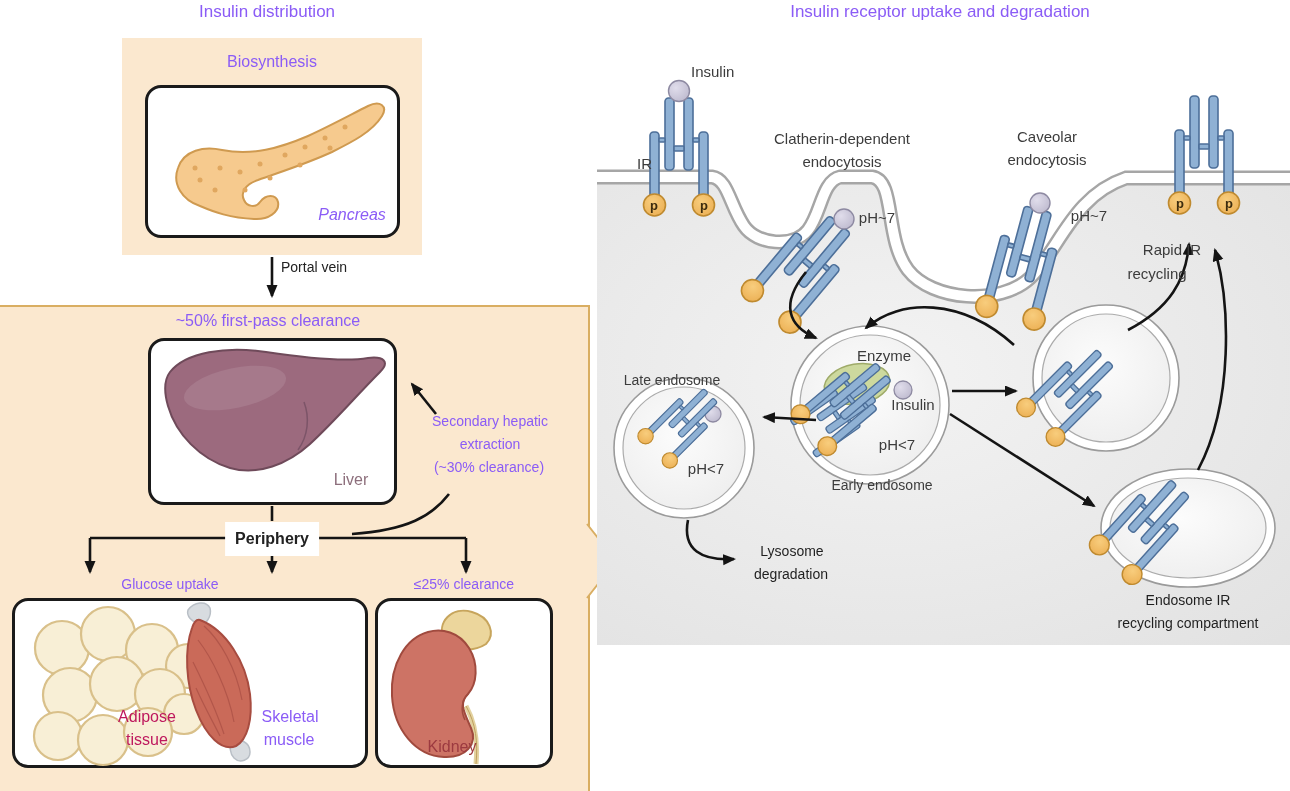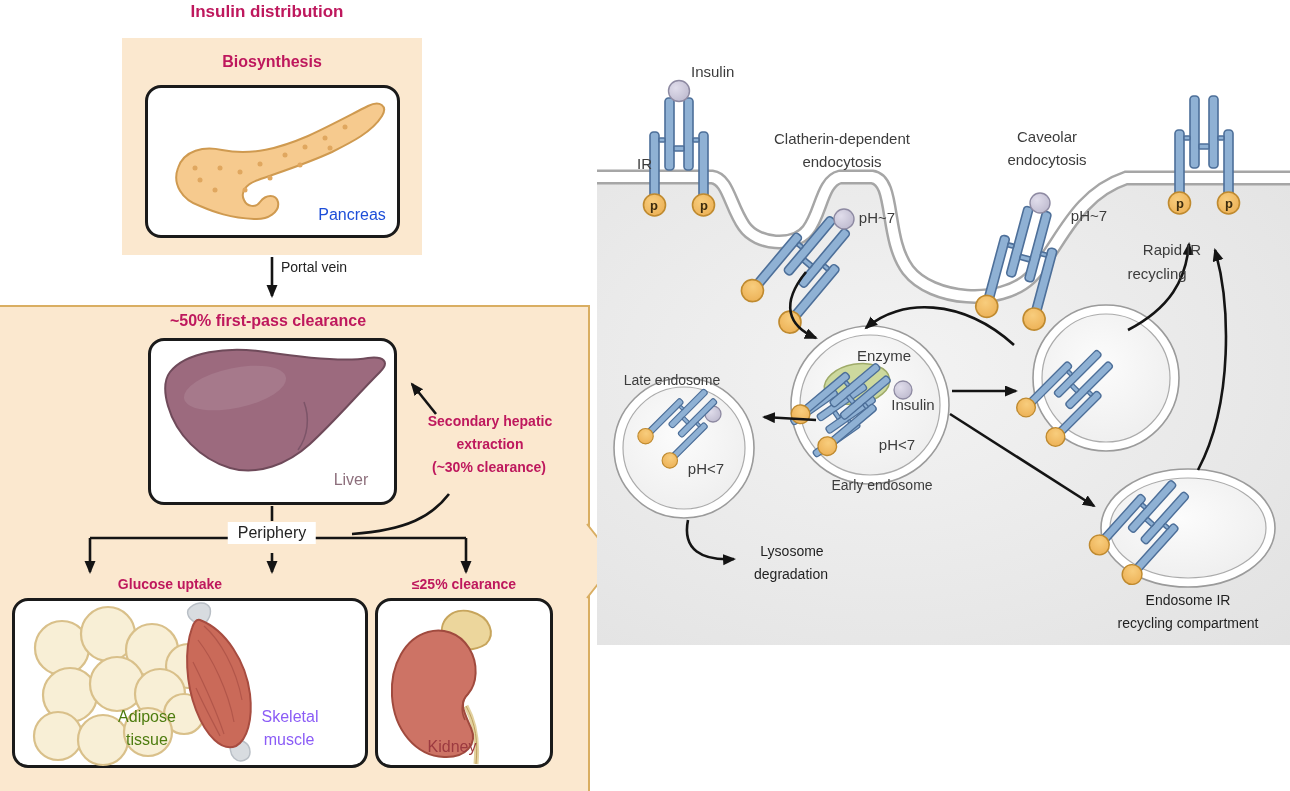--- a/index.html
+++ b/index.html
@@ -5,27 +5,27 @@
   html,body{margin:0;padding:0;background:#fff;}
   #stage{position:relative;width:1290px;height:791px;background:#ffffff;overflow:hidden;
          font-family:"Liberation Sans",sans-serif;}
   .box{position:absolute;box-sizing:border-box;}
   .peach{background:#fbe8cf;z-index:1;}
   .goldborder{border:2px solid #d9ae62;}
   .whitebox{background:#ffffff;border:3px solid #1a1a1a;border-radius:16px;z-index:2;}
   svg.layer{position:absolute;z-index:3;}
   .t{position:absolute;white-space:nowrap;z-index:4;line-height:1.15;}
   .c{transform:translateX(-50%);}
-  .bold{font-weight:700;color:#be185d;}
+  .bold{font-weight:400;color:#8b5cf6;}
   .gray{color:#3c3c3c;}
   .dark{color:#1f1f1f;}
   .f17{font-size:17px;} .f16{font-size:16px;} .f15{font-size:15px;} .f155{font-size:14px;}
-  .periph{background:#ffffff;padding:2px 10px;font-size:16px;color:#222222;}
+  .periph{background:#ffffff;padding:8px 10px;font-size:16px;color:#222222;font-weight:bold;}
   .pp{position:absolute;transform:translate(-50%,-50%);font-size:13px;font-weight:700;color:#3d2c0e;z-index:4;}
-  .tan{color:#1d4ed8;} .mauve{color:#8d6f7c;} .adip{color:#4d7c0f;text-align:right;} .red1{color:#8b5cf6;} .red2{color:#9c3a40;}
+  .tan{color:#8b5cf6;font-style:italic;} .mauve{color:#8d6f7c;} .adip{color:#be185d;text-align:right;} .red1{color:#8b5cf6;} .red2{color:#9c3a40;}
 </style>
 </head>
 <body>
 
 <div id="stage">
 
   <div class="box peach" style="left:122px;top:38px;width:300px;height:217px;"></div>
   <div class="box peach goldborder" style="left:-6px;top:305px;width:596px;height:492px;"></div>
 
   <svg class="layer" style="left:586px;top:518px;z-index:2;" width="36" height="88" viewBox="0 0 36 88">
@@ -251,20 +251,21 @@
   <div class="t c bold f155" style="left:489px;top:459px;">(~30% clearance)</div>
   <div class="t c periph" style="left:272px;top:522px;">Periphery</div>
   <div class="t c bold f155" style="left:170px;top:576px;">Glucose uptake</div>
   <div class="t c bold f155" style="left:464px;top:576px;">≤25% clearance</div>
   <div class="t c f16 adip" style="left:147px;top:708px;">Adipose</div>
   <div class="t c f16 adip" style="left:147px;top:731px;">tissue</div>
   <div class="t c f16 red1" style="left:290px;top:708px;">Skeletal</div>
   <div class="t c f16 red1" style="left:289px;top:731px;">muscle</div>
   <div class="t c f16 red2" style="left:452px;top:738px;">Kidney</div>
 
+  <div class="t c bold f17" style="left:940px;top:2px;">Insulin receptor uptake and degradation</div>
   <div class="t f15 gray" style="left:691px;top:63px;">Insulin</div>
   <div class="t f15 gray" style="left:637px;top:147px;margin-top:8px;">IR</div>
   <div class="t c f15 gray" style="left:842px;top:130px;">Clatherin-dependent</div>
   <div class="t c f15 gray" style="left:842px;top:153px;">endocytosis</div>
   <div class="t c f15 gray" style="left:1047px;top:128px;">Caveolar</div>
   <div class="t c f15 gray" style="left:1047px;top:151px;">endocytosis</div>
   <div class="t c f15 gray" style="left:877px;top:209px;">pH~7</div>
   <div class="t c f15 gray" style="left:1089px;top:207px;">pH~7</div>
   <div class="t c f15 gray" style="left:1156px;top:241px;margin-left:16px;">Rapid IR</div>
   <div class="t c f15 gray" style="left:1157px;top:265px;">recycling</div>

